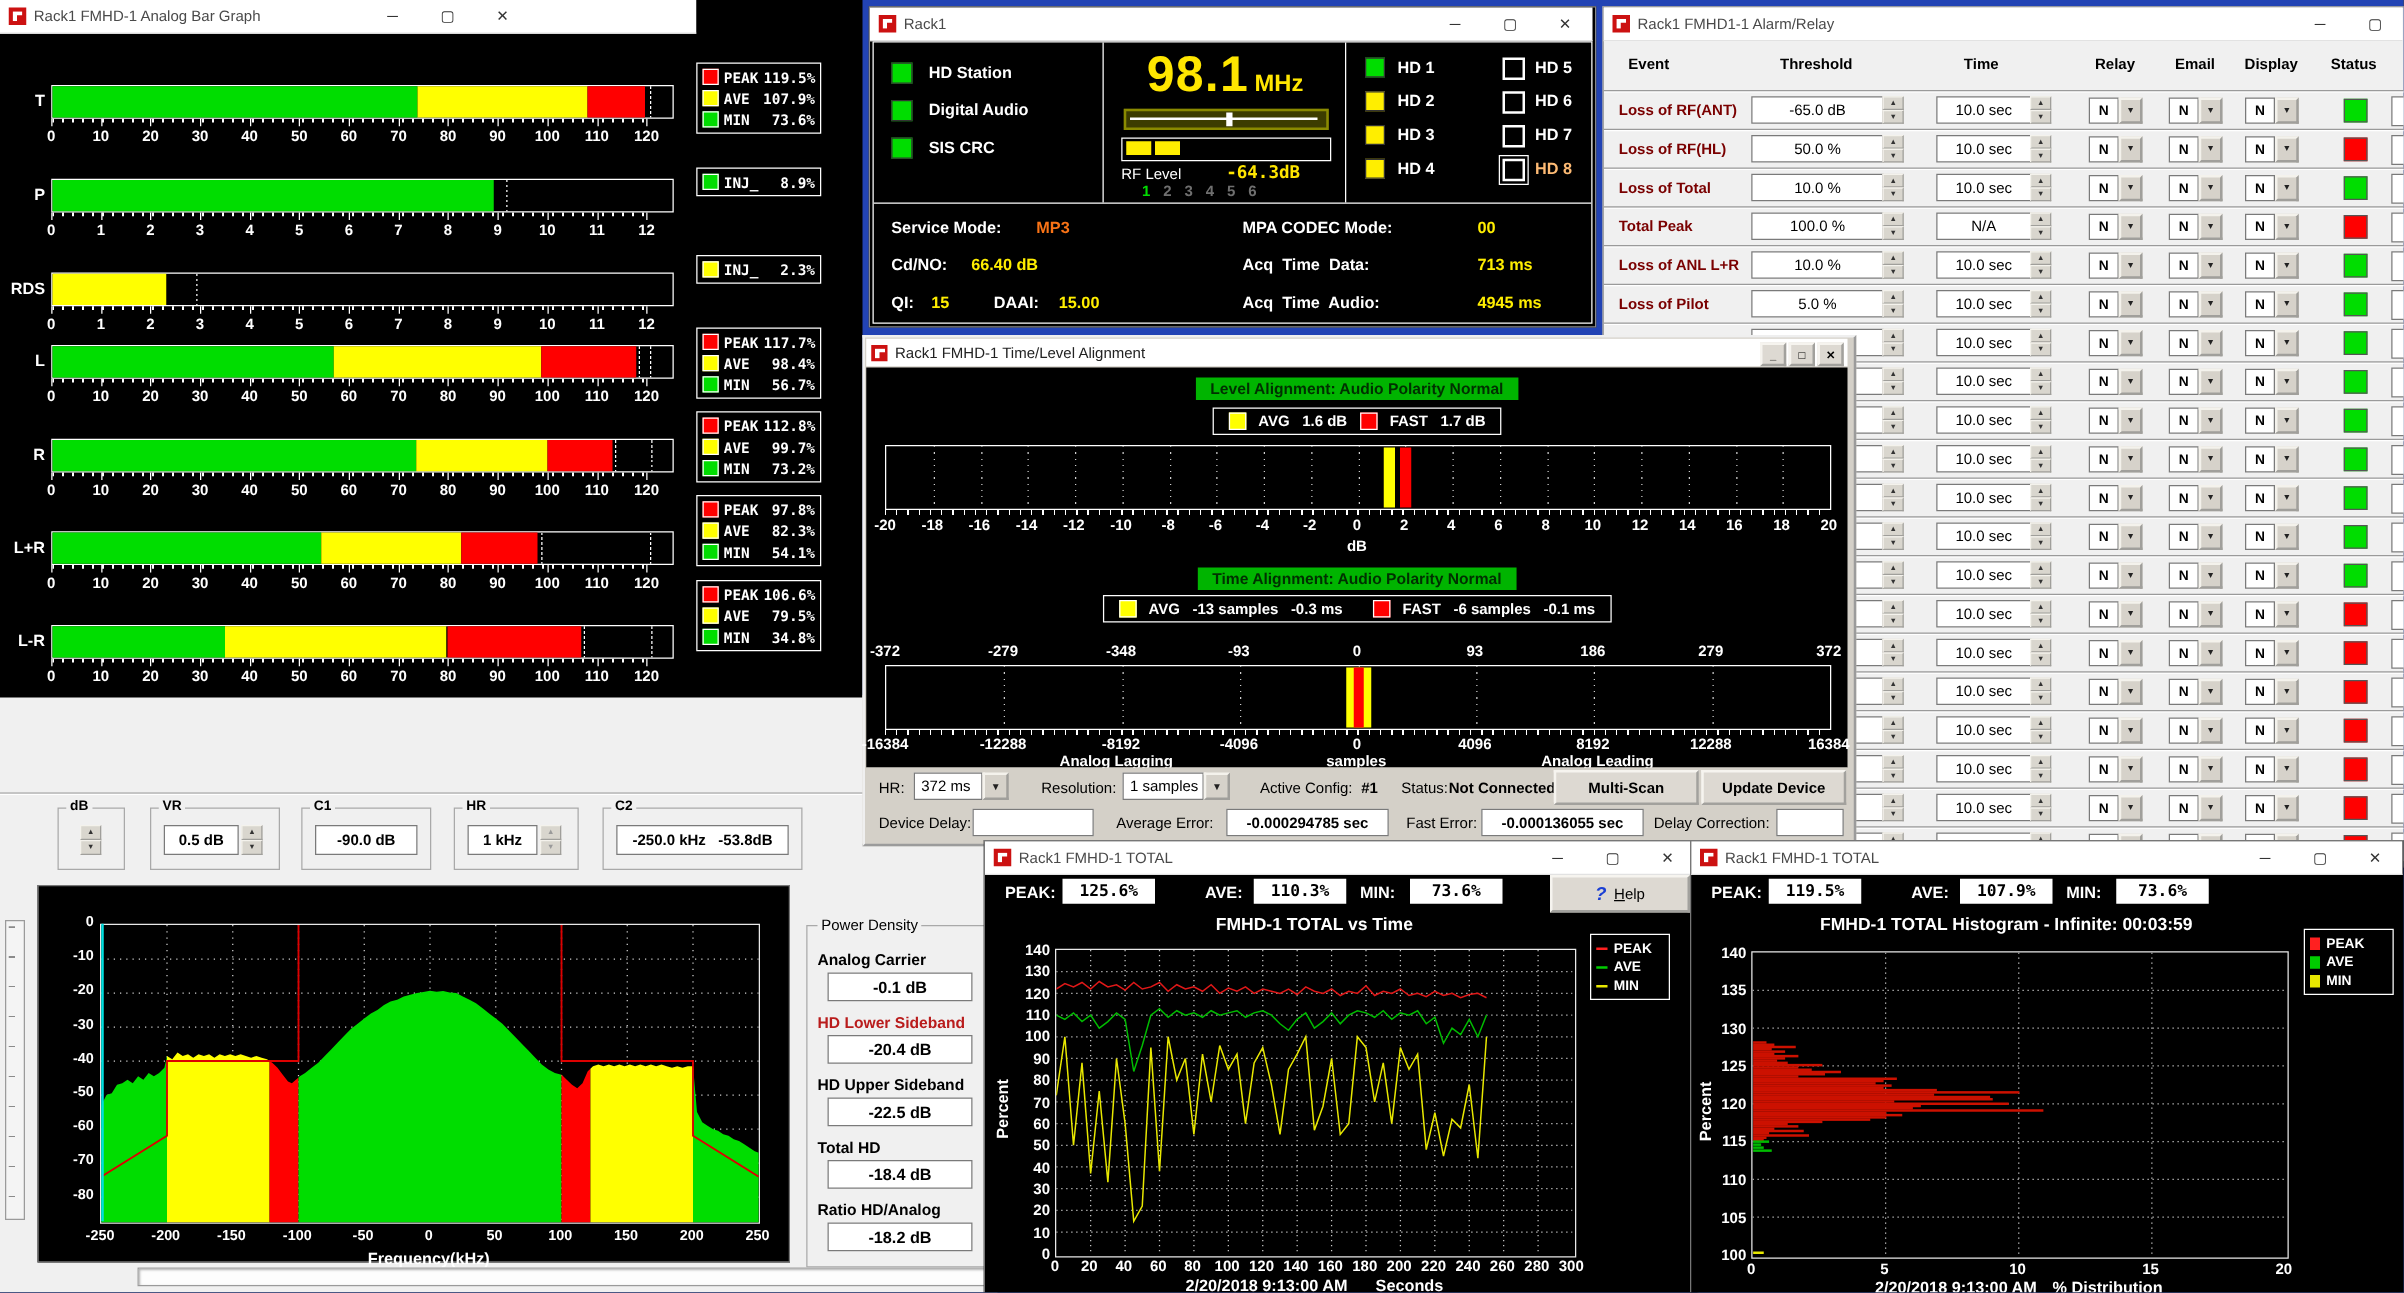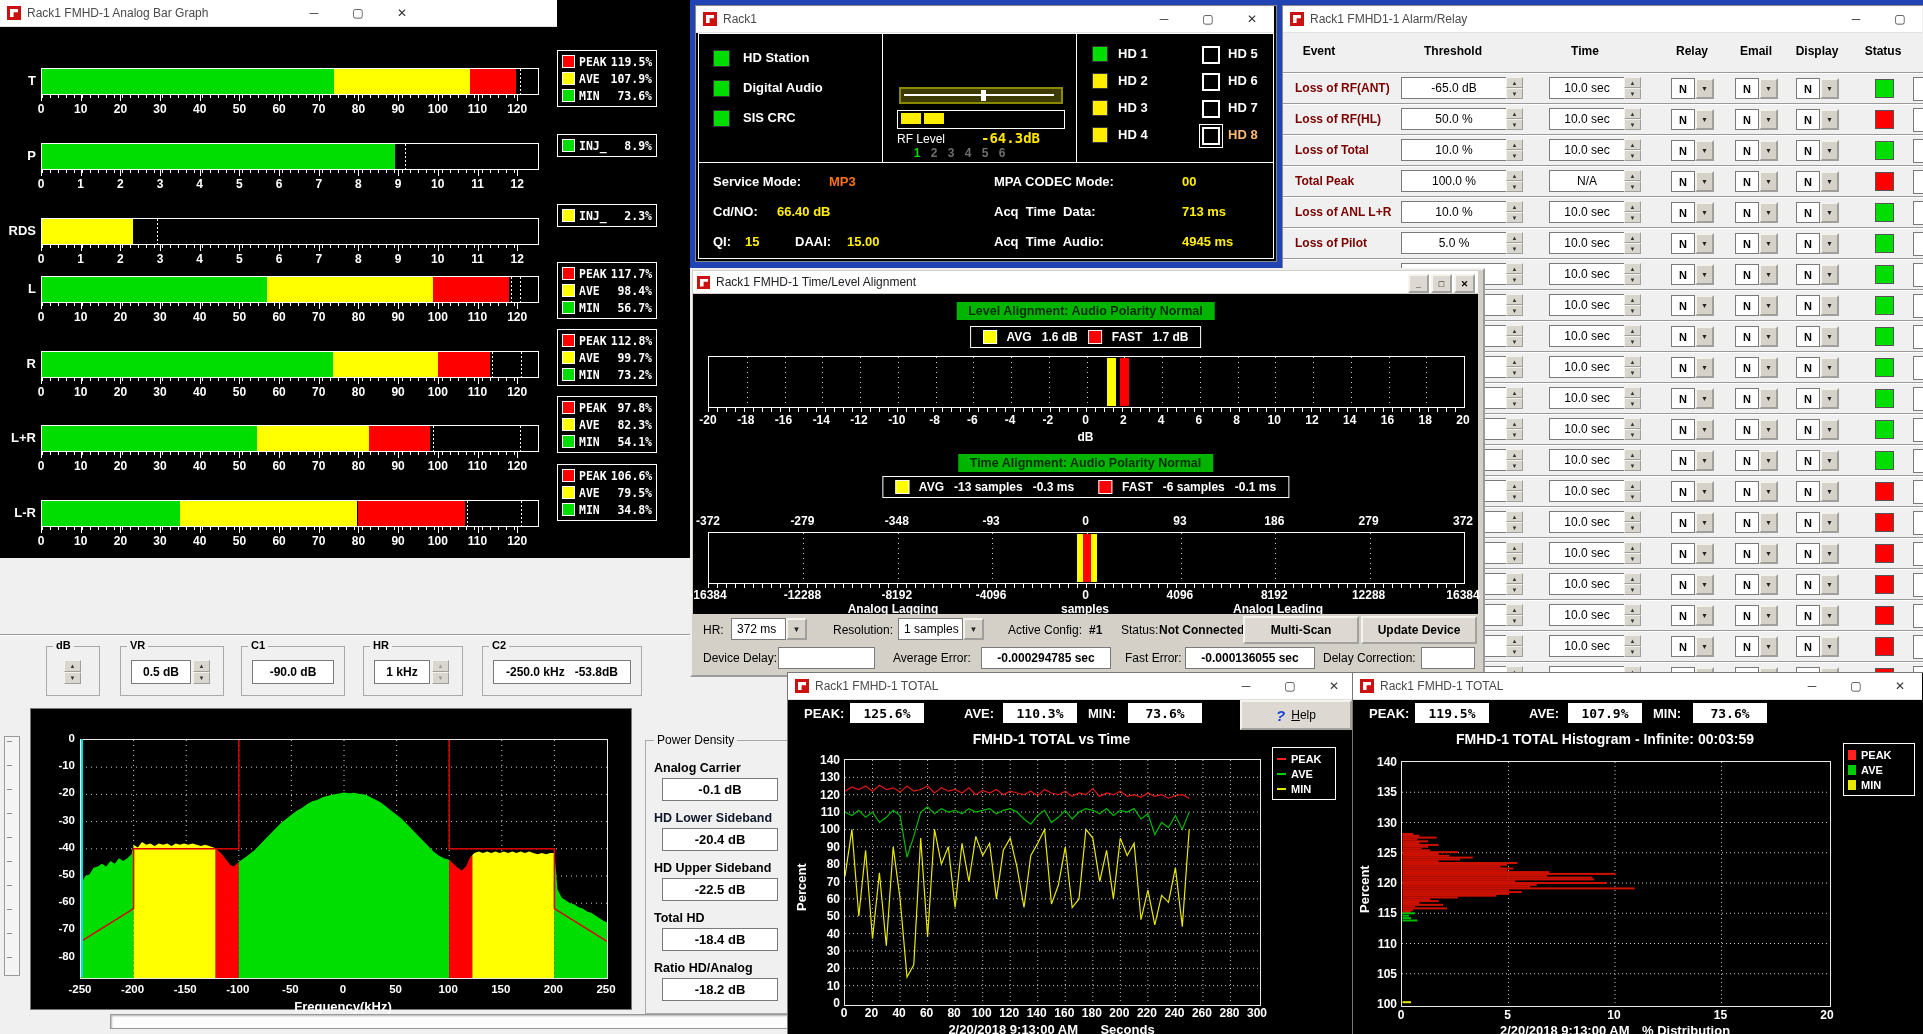--- a/index.html
+++ b/index.html
@@ -131,21 +131,21 @@
         <div style="position: absolute; left: 399.2px; top: 274px; width: 36px; text-align: center; color: rgb(255, 255, 255); font-size: 11.5px; font-weight: bold;">100</div>
         <div style="position: absolute; left: 451.8px; top: 274px; width: 36px; text-align: center; color: rgb(255, 255, 255); font-size: 11.5px; font-weight: bold;">150</div>
         <div style="position: absolute; left: 504.4px; top: 274px; width: 36px; text-align: center; color: rgb(255, 255, 255); font-size: 11.5px; font-weight: bold;">200</div>
         <div style="position: absolute; left: 557px; top: 274px; width: 36px; text-align: center; color: rgb(255, 255, 255); font-size: 11.5px; font-weight: bold;">250</div>
         <div style="position: absolute; left: 49px; top: 290px; width: 526px; text-align: center; color: rgb(255, 255, 255); font-size: 13px; font-weight: bold;">Frequency(kHz)</div>
       </div>
     <div class="gb gbb" id="power-group" style="left:645px;top:184px;width:150px;height:272px">
       <span class="lg">Power Density</span>
     <div style="position: absolute; left: 8px; top: 20px; font-size: 12.5px; font-weight: bold; color: rgb(0, 0, 0); white-space: nowrap;">Analog Carrier</div>
         <div style="position: absolute; left: 16px; top: 37px; width: 114px; height: 21px; background: rgb(255, 255, 255); border: 1px solid rgb(122, 122, 122); font-size: 13px; font-weight: bold; display: flex; align-items: center; justify-content: center;">-0.1 dB</div>
-        <div style="position: absolute; left: 8px; top: 70px; font-size: 12.5px; font-weight: bold; color: #0f172a; white-space: nowrap;">HD Lower Sideband</div>
+        <div style="position: absolute; left: 8px; top: 70px; font-size: 12.5px; font-weight: bold; color: #b91c1c; white-space: nowrap;">HD Lower Sideband</div>
         <div style="position: absolute; left: 16px; top: 87px; width: 114px; height: 21px; background: rgb(255, 255, 255); border: 1px solid rgb(122, 122, 122); font-size: 13px; font-weight: bold; display: flex; align-items: center; justify-content: center;">-20.4 dB</div>
         <div style="position: absolute; left: 8px; top: 120px; font-size: 12.5px; font-weight: bold; color: rgb(0, 0, 0); white-space: nowrap;">HD Upper Sideband</div>
         <div style="position: absolute; left: 16px; top: 137px; width: 114px; height: 21px; background: rgb(255, 255, 255); border: 1px solid rgb(122, 122, 122); font-size: 13px; font-weight: bold; display: flex; align-items: center; justify-content: center;">-22.5 dB</div>
         <div style="position: absolute; left: 8px; top: 170px; font-size: 12.5px; font-weight: bold; color: rgb(0, 0, 0); white-space: nowrap;">Total HD</div>
         <div style="position: absolute; left: 16px; top: 187px; width: 114px; height: 21px; background: rgb(255, 255, 255); border: 1px solid rgb(122, 122, 122); font-size: 13px; font-weight: bold; display: flex; align-items: center; justify-content: center;">-18.4 dB</div>
         <div style="position: absolute; left: 8px; top: 220px; font-size: 12.5px; font-weight: bold; color: rgb(0, 0, 0); white-space: nowrap;">Ratio HD/Analog</div>
         <div style="position: absolute; left: 16px; top: 237px; width: 114px; height: 21px; background: rgb(255, 255, 255); border: 1px solid rgb(122, 122, 122); font-size: 13px; font-weight: bold; display: flex; align-items: center; justify-content: center;">-18.2 dB</div>
       </div>
     <div class="abs" style="left:4px;top:180px;width:14px;height:238px;border:1px solid #9a9a9a;background:#f4f4f4">
       <div class="abs" style="left:2px;top:4px;width:5px;height:228px;background:repeating-linear-gradient(to bottom,#8a8a8a 0 1px,transparent 1px 24px)"></div>
@@ -519,20 +519,24 @@
       <div class="abs" style="left:377px;top:0;width:1px;height:128px;background:#fff"></div>
       <div class="abs" style="left:0;top:128px;width:574px;height:1px;background:#fff"></div>
       <div id="tuner-leds">
           <div style="position: absolute; left: 14px; top: 16px; width: 15px; height: 15px; background: rgb(0, 221, 0); border: 1px solid rgb(51, 51, 51);"></div>
           <div style="position: absolute; left: 44px; top: 16px; color: rgb(255, 255, 255); font-size: 13px; font-weight: bold;">HD Station</div>
           <div style="position: absolute; left: 14px; top: 46px; width: 15px; height: 15px; background: rgb(0, 221, 0); border: 1px solid rgb(51, 51, 51);"></div>
           <div style="position: absolute; left: 44px; top: 46px; color: rgb(255, 255, 255); font-size: 13px; font-weight: bold;">Digital Audio</div>
           <div style="position: absolute; left: 14px; top: 76px; width: 15px; height: 15px; background: rgb(0, 221, 0); border: 1px solid rgb(51, 51, 51);"></div>
           <div style="position: absolute; left: 44px; top: 76px; color: rgb(255, 255, 255); font-size: 13px; font-weight: bold;">SIS CRC</div>
         </div>
+      <div class="abs" style="left:186px;top:4px;width:190px;text-align:center;white-space:nowrap">
+        <span style="color:#ffe600;font-size:40px;font-weight:bold;letter-spacing:1px">98.1</span>
+        <span style="color:#ffe600;font-size:19px;font-weight:bold">MHz</span>
+      </div>
       <div class="abs" style="left:200px;top:53px;width:160px;height:13px;background:#3c3c00;border:2px solid #8a8a00">
         <div class="abs" style="left:3px;top:5px;width:150px;height:2px;background:#fff"></div>
         <div class="abs" style="left:80px;top:1px;width:5px;height:11px;background:#fff"></div>
       </div>
       <div class="abs" id="rf-meter" style="left:198px;top:76px;width:166px;height:17px;border:1px solid #fff">
           <div style="position: absolute; left: 3px; top: 2px; width: 20px; height: 11px; background: rgb(255, 238, 0);"></div>
           <div style="position: absolute; left: 26px; top: 2px; width: 20px; height: 11px; background: rgb(255, 238, 0);"></div>
           <div style="position: absolute; left: 49px; top: 2px; width: 20px; height: 11px; background: rgb(0, 0, 0);"></div>
           <div style="position: absolute; left: 72px; top: 2px; width: 20px; height: 11px; background: rgb(0, 0, 0);"></div>
           <div style="position: absolute; left: 95px; top: 2px; width: 20px; height: 11px; background: rgb(0, 0, 0);"></div>

